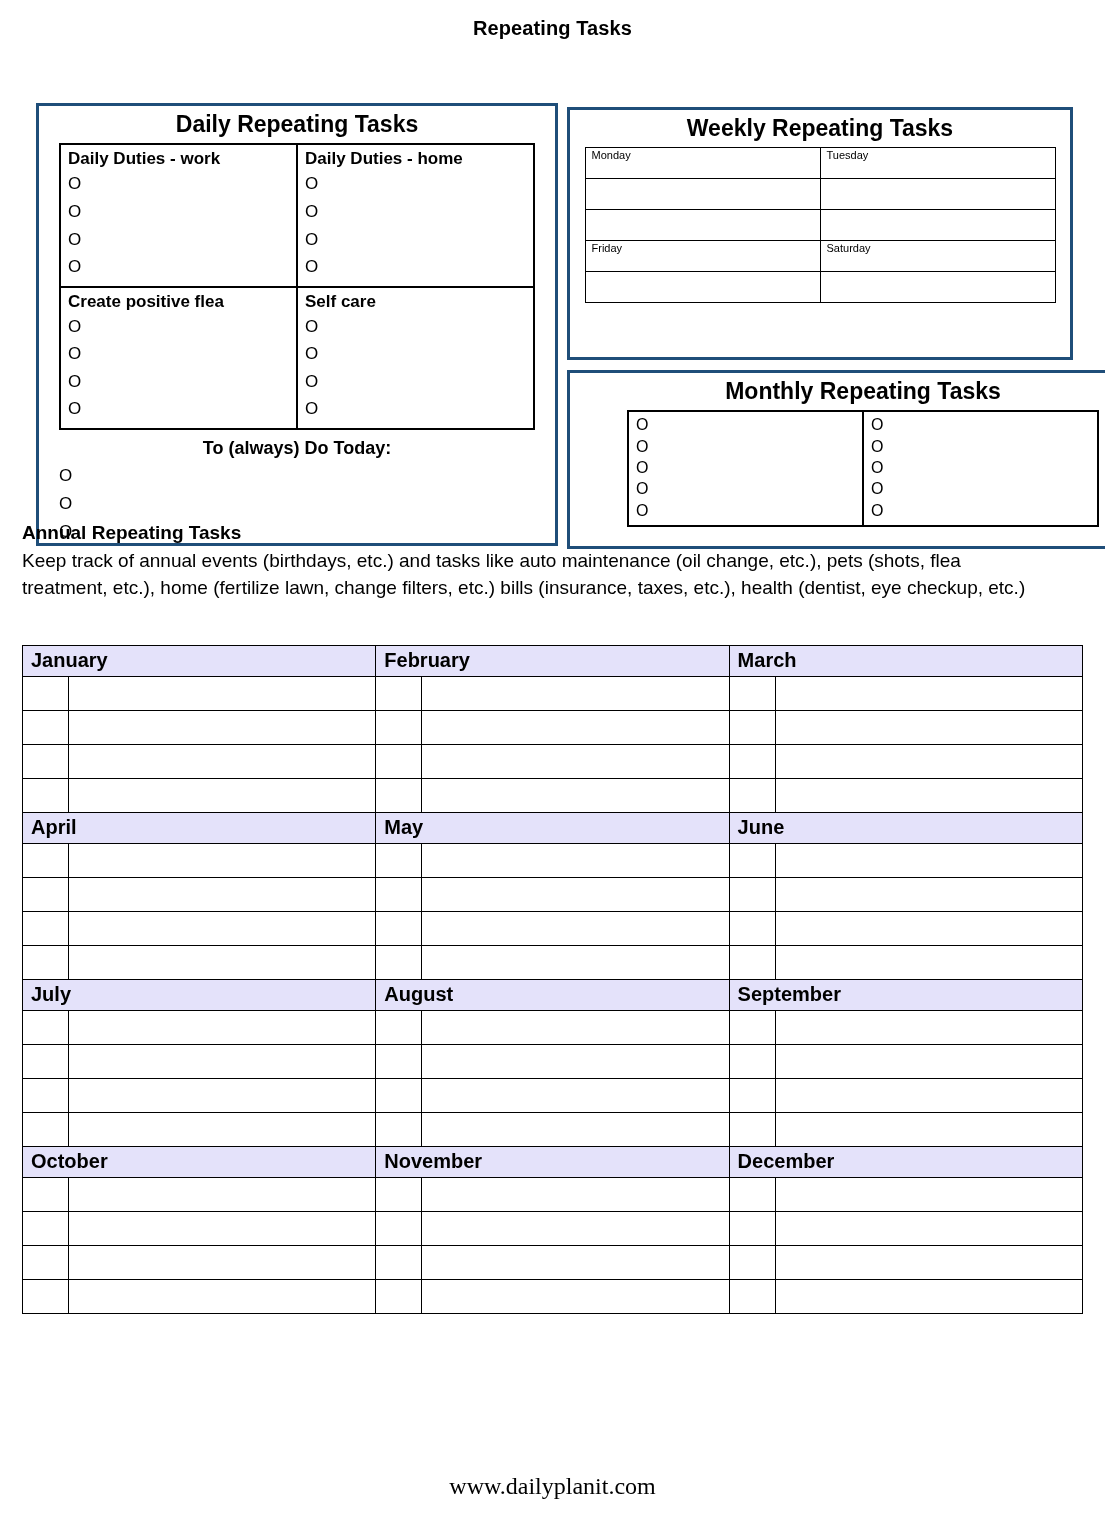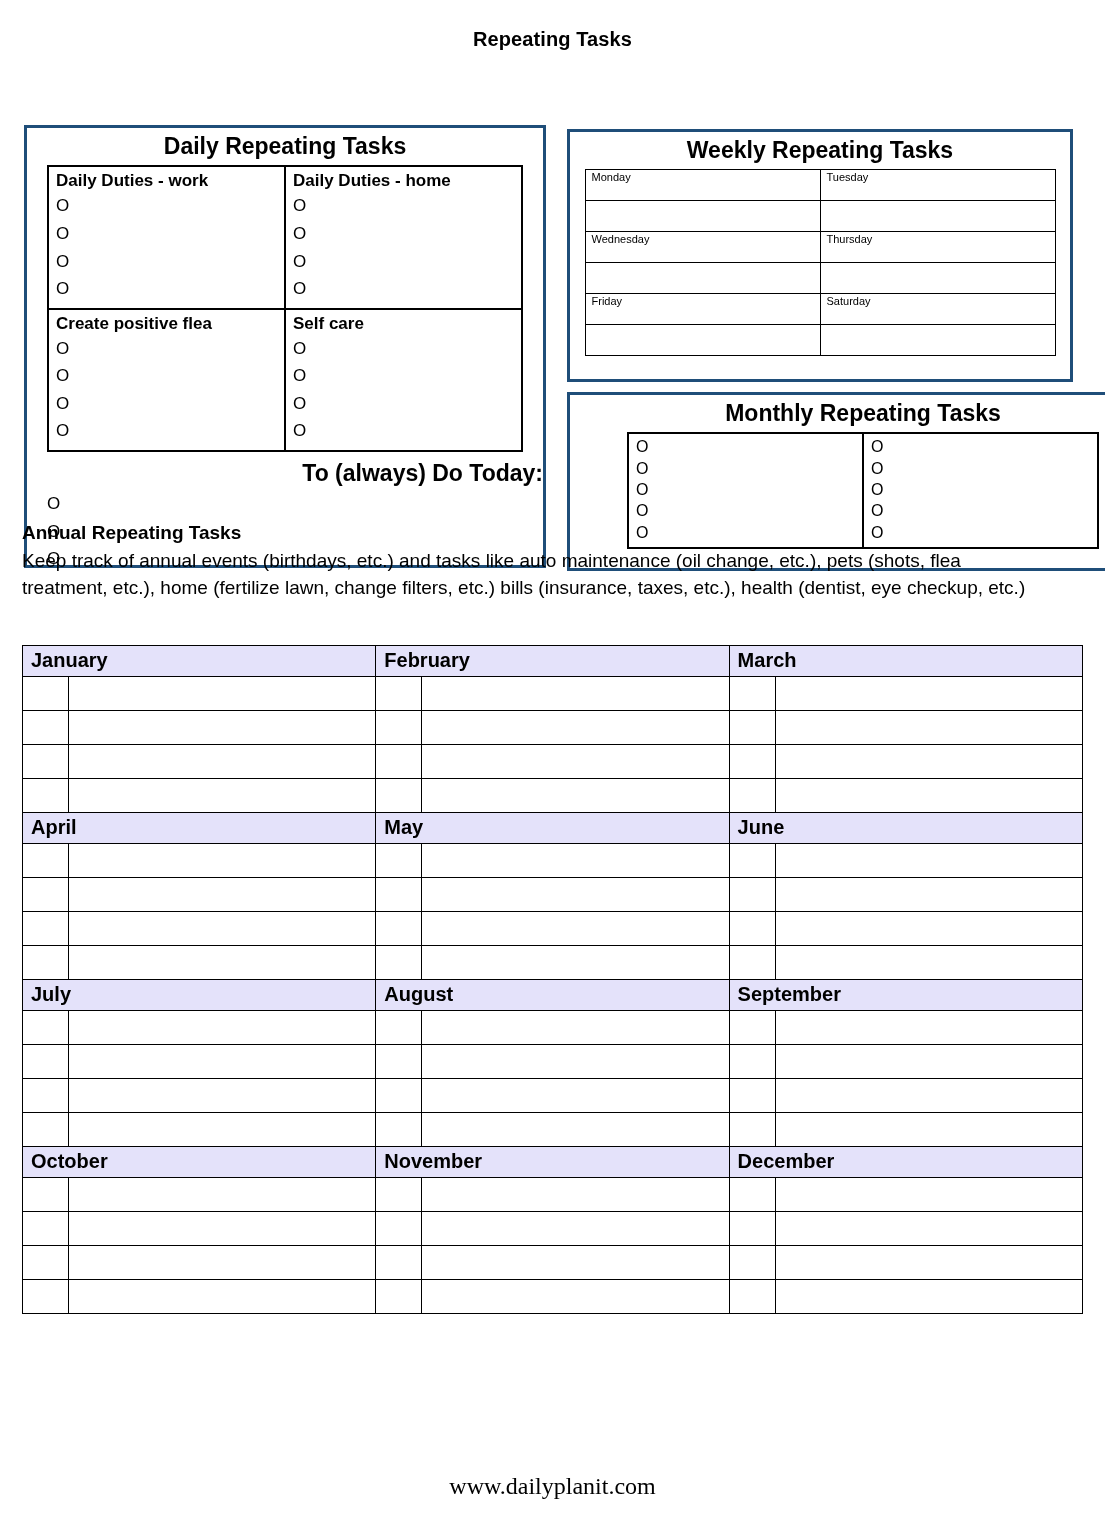--- a/index.html
+++ b/index.html
@@ -16,21 +16,21 @@
     overflow: hidden;
   }
 
   
   .page-title {
     text-align: center;
     font-weight: bold;
     font-size: 20px;
     letter-spacing: .1px;
     padding-top: 11px;
-    margin: 17px;
+    margin: 6px;
   }
 
   
   .top-area {
     position: relative;
     width: 1105px;
     height: 460px;
   }
 
   .panel {
@@ -41,21 +41,21 @@
   .panel-title {
     text-align: center;
     font-weight: bold;
     font-size: 23px;
     padding: 5px 0 6px 0;
     line-height: 1.15;
   }
 
   
   #daily-panel {
-    left: 24px; top: 57px;
+    left: 36px; top: 57px;
     width: 522px; height: 443px;
   }
   .inner-table {
     border-collapse: collapse;
     table-layout: fixed;
   }
   .inner-table td {
     border: 2px solid #000;
     vertical-align: top;
     padding: 0;
@@ -73,23 +73,23 @@
   }
   .bullets { padding: 0 0 5px 7px; }
   .bullet {
     font-size: 17px;
     line-height: 1.62;
     font-family: "Liberation Sans", sans-serif;
     letter-spacing: 0;
   }
 
   .todo-title {
-    text-align: right;
-    font-weight: bold;
-    font-size: 23px;
+    text-align: center;
+    font-weight: bold;
+    font-size: 18px;
     padding: 8px 0 4px 0;
     line-height: 1.15;
   }
   .todo-bullets { padding-left: 20px; }
 
   
   #weekly-panel {
     left: 567px; top: 61px;
     width: 506px; height: 253px;
   }
@@ -252,24 +252,20 @@
     <div class="panel-title">Weekly Repeating Tasks</div>
     <table id="weekly-grid">
       <tbody>
           <tr>
             <td>Monday</td>
             <td>Tuesday</td>
           </tr>
           <tr>
             <td class="blank"></td>
             <td class="blank"></td>
-          </tr>
-          <tr>
-            <td>Wednesday</td>
-            <td>Thursday</td>
           </tr>
           <tr>
             <td class="blank"></td>
             <td class="blank"></td>
           </tr>
           <tr>
             <td>Friday</td>
             <td>Saturday</td>
           </tr>
           <tr>

